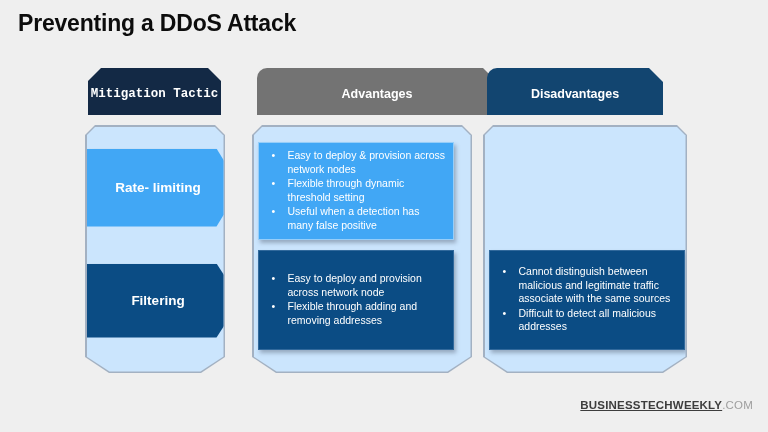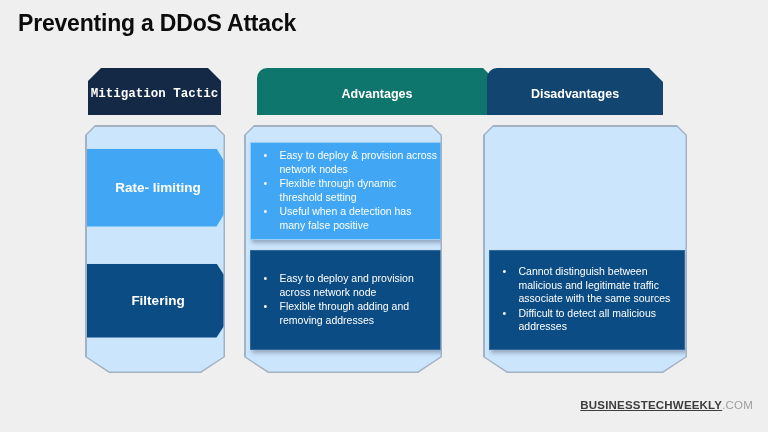--- a/index.html
+++ b/index.html
@@ -23,21 +23,21 @@
     color:#ffffff; font-weight:bold; font-size:12.5px;
     padding-top:5px;
     filter:drop-shadow(2px 3px 2px rgba(70,80,100,0.35));
   }
   .hdr-tactic {
     left:88px; width:133px; background:#132945;
     clip-path:polygon(13px 0, calc(100% - 13px) 0, 100% 13px, 100% 100%, 0 100%, 0 13px);
     font-family:Liberation Mono, monospace;
   }
   .hdr-adv {
-    left:257px; width:240px; background:#0f766e; border-top-left-radius:10px;
+    left:257px; width:240px; background:#737373; border-top-left-radius:10px;
     clip-path:polygon(0 0, calc(100% - 14px) 0, 100% 14px, 100% 100%, 0 100%);
   }
   .hdr-dis {
     left:487px; width:176px; background:#124570; border-top-left-radius:10px;
     clip-path:polygon(0 0, calc(100% - 14px) 0, 100% 14px, 100% 100%, 0 100%);
   }
 
   
   .panel {
     position:absolute; top:125px; height:248px;
@@ -48,21 +48,21 @@
     filter:drop-shadow(2px 3px 3px rgba(70,80,100,0.3));
   }
   .panel-fill {
     position:absolute; left:1.5px; top:1.5px; right:1.5px; bottom:1.5px;
     background:#cbe5fd;
     clip-path:polygon(0 9px, 9px 0, calc(100% - 9px) 0, 100% 9px,
                       100% calc(100% - 15px), calc(100% - 23px) 100%,
                       23px 100%, 0 calc(100% - 15px));
   }
   .panel-tactic { left:85px;  width:140px; }
-  .panel-adv    { left:244px; width:198px; }
+  .panel-adv    { left:252px; width:220px; }
   .panel-dis    { left:483px; width:204px; }
 
   
   .arrow {
     position:absolute; left:0; width:154px;
     display:flex; align-items:center; justify-content:center;
     color:#ffffff; font-weight:bold; font-size:13.5px;
     clip-path:polygon(0 0, calc(100% - 24px) 0, 100% 50%, calc(100% - 24px) 100%, 0 100%);
     filter:drop-shadow(2px 3px 3px rgba(40,60,90,0.4));
     padding-right:11px;

